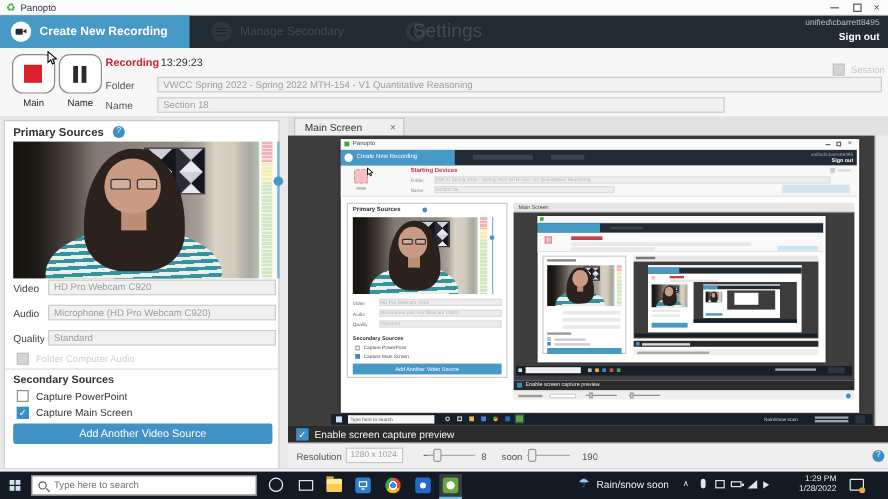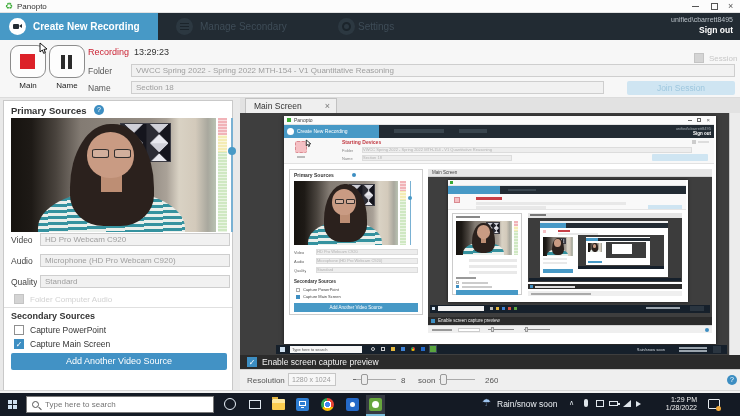--- a/index.html
+++ b/index.html
@@ -58,51 +58,50 @@
     <div class="a" style="left:176px;top:0;height:27px">
       <div class="a" style="left:0;top:5px;width:17px;height:17px;border-radius:50%;background:#2c3841">
         <div class="a" style="left:4px;top:5px;width:9px;height:7px;background:repeating-linear-gradient(180deg,#1b242b 0 1px,transparent 1px 3px)"></div>
       </div>
       <div class="a txt" style="left:24px;top:0;font-size:10px;line-height:27px;color:#3e4c57">Manage Secondary</div>
     </div>
     <div class="a" style="left:338px;top:0;height:27px">
       <div class="a" style="left:0;top:5px;width:17px;height:17px;border-radius:50%;background:#2c3841">
         <div class="a" style="left:4px;top:4px;width:9px;height:9px;border:2px solid #1b242b;border-radius:50%"></div>
       </div>
-      <div class="a txt" style="left:20px;top:0;font-size:10px;line-height:27px;color:#3e4c57">Settings</div>
+      <div class="a txt" style="left:6px;top:0;font-size:16px;line-height:27px;color:#3e4c57">Settings</div>
     </div>
     <div class="a txt" style="right:7px;top:3px;font-size:7px;color:#b9c1c8;text-align:right">unified\cbarrett8495</div>
     <div class="a txt" style="right:7px;top:12px;font-size:8.5px;font-weight:bold;color:#fff;text-align:right">Sign out</div>
   </div>
 
   <div class="a" style="left:0;top:40px;width:740px;height:58px;background:#f7f7f7;border-bottom:1px solid #dcdcdc">
     <div class="a" style="left:10px;top:5px;width:36px;height:33px;background:#fdfdfd;border:1.5px solid #8c8c8c;border-radius:9px">
       <div class="a" style="left:9px;top:8px;width:15px;height:15px;background:#dc2128"></div>
     </div>
     <div class="a txt" style="left:10px;top:41px;width:36px;text-align:center;font-size:8px;color:#222">Main</div>
     <svg class="a" style="left:38px;top:2px" width="11" height="13" viewBox="0 0 11 13">
       <path d="M2 1 L2 10 L4.3 8 L5.7 11.4 L7.3 10.6 L5.9 7.4 L9 7 Z" fill="#fff" stroke="#000" stroke-width="0.9"></path>
     </svg>
     <div class="a" style="left:49px;top:5px;width:36px;height:33px;background:#fdfdfd;border:1.5px solid #8c8c8c;border-radius:9px">
       <div class="a" style="left:11px;top:9px;width:4px;height:14px;background:#2b2b2b"></div>
       <div class="a" style="left:18px;top:9px;width:4px;height:14px;background:#2b2b2b"></div>
     </div>
     <div class="a txt" style="left:49px;top:41px;width:36px;text-align:center;font-size:8px;color:#222">Name</div>
 
-    <div class="a txt" style="left:88px;top:7px;font-size:9px;font-weight:normal;color:#cb2233">Recording</div>
+    <div class="a txt" style="left:88px;top:7px;font-size:9px;font-weight:bold;color:#cb2233">Recording</div>
     <div class="a txt" style="left:134px;top:7px;font-size:9px;color:#333">13:29:23</div>
 
     <div class="a cb dis" style="left:694px;top:13px"></div>
     <div class="a txt" style="left:709px;top:14px;font-size:8px;color:#c8c8c8">Session</div>
 
     <div class="a txt" style="left:88px;top:26px;font-size:8.5px;color:#555">Folder</div>
     <div class="a field txt" style="left:131px;top:24px;width:604px;height:13px">VWCC Spring 2022 - Spring 2022 MTH-154 - V1 Quantitative Reasoning</div>
     <div class="a txt" style="left:88px;top:43px;font-size:8.5px;color:#555">Name</div>
     <div class="a field txt" style="left:131px;top:41px;width:473px;height:13px">Section 18</div>
-    <div class="a txt" style="left:627px;top:41px;width:108px;height:14px;background:#cfe5f2;border-radius:2px;color:#9ec7de;font-size:8.5px;line-height:14px;text-align:center">Join Session</div>
   </div>
 
   <div class="a" style="left:3px;top:100px;width:230px;height:292px;background:#fff;border:1px solid #c9c9c9">
     <div class="a txt" style="left:7px;top:4px;font-size:9.5px;font-weight:bold;color:#333">Primary Sources</div>
     <div class="a gq" style="left:90px;top:4px;width:10px;height:10px;font-size:7px;line-height:10px"></div>
 
     <div class="person a" style="left:7px;top:17px;width:205px;height:114px">
       <div class="p-art"></div>
       <div class="p-shirt"></div>
       <div class="p-hair"></div>
@@ -362,21 +361,21 @@
     <div class="a txt" style="left:7px;top:6px;font-size:8px;color:#555">Resolution</div>
     <div class="a txt" style="left:48px;top:3px;width:48px;height:13px;background:#f7f7f7;border:1px solid #c6c6c6;font-size:7px;line-height:11px;color:#9c9c9c;padding-left:3px">1280 x 1024</div>
     <div class="a txt" style="left:104px;top:24px;font-size:8px;color:#555">fps</div>
     <div class="a" style="left:113px;top:9px;width:8px;height:1px;background:#6f6f6f"></div>
     <div class="a" style="left:116px;top:9px;width:40px;height:1px;background:#aaa"></div>
     <div class="a" style="left:121px;top:4px;width:7px;height:11px;background:#ededed;border:1px solid #999;border-radius:2px"></div>
     <div class="a txt" style="left:161px;top:6px;font-size:8px;color:#555">8</div>
     <div class="a txt" style="left:178px;top:6px;font-size:8px;color:#555">soon</div>
     <div class="a" style="left:199px;top:9px;width:36px;height:1px;background:#aaa"></div>
     <div class="a" style="left:200px;top:4px;width:7px;height:11px;background:#ededed;border:1px solid #999;border-radius:2px"></div>
-    <div class="a txt" style="left:245px;top:6px;font-size:8px;color:#555">260</div>
+    <div class="a txt" style="left:245px;top:6px;font-size:8px;color:#555">190</div>
     <div class="a gq" style="left:487px;top:5px;width:10px;height:10px;font-size:7px;line-height:10px"></div>
   </div>
 
   <div class="a" style="left:0;top:390px;width:740px;height:3px;background:#f2f2f2;border-top:1px solid #d8d8d8"></div>
 
   <div class="a" style="left:0;top:393px;width:740px;height:23px;background:#141a24">
     <div class="a" style="left:8px;top:7px;width:9px;height:9px">
       <div class="a" style="left:0;top:0;width:4px;height:4px;background:#cfe0ef"></div>
       <div class="a" style="left:5px;top:0;width:4px;height:4px;background:#cfe0ef"></div>
       <div class="a" style="left:0;top:5px;width:4px;height:4px;background:#cfe0ef"></div>

